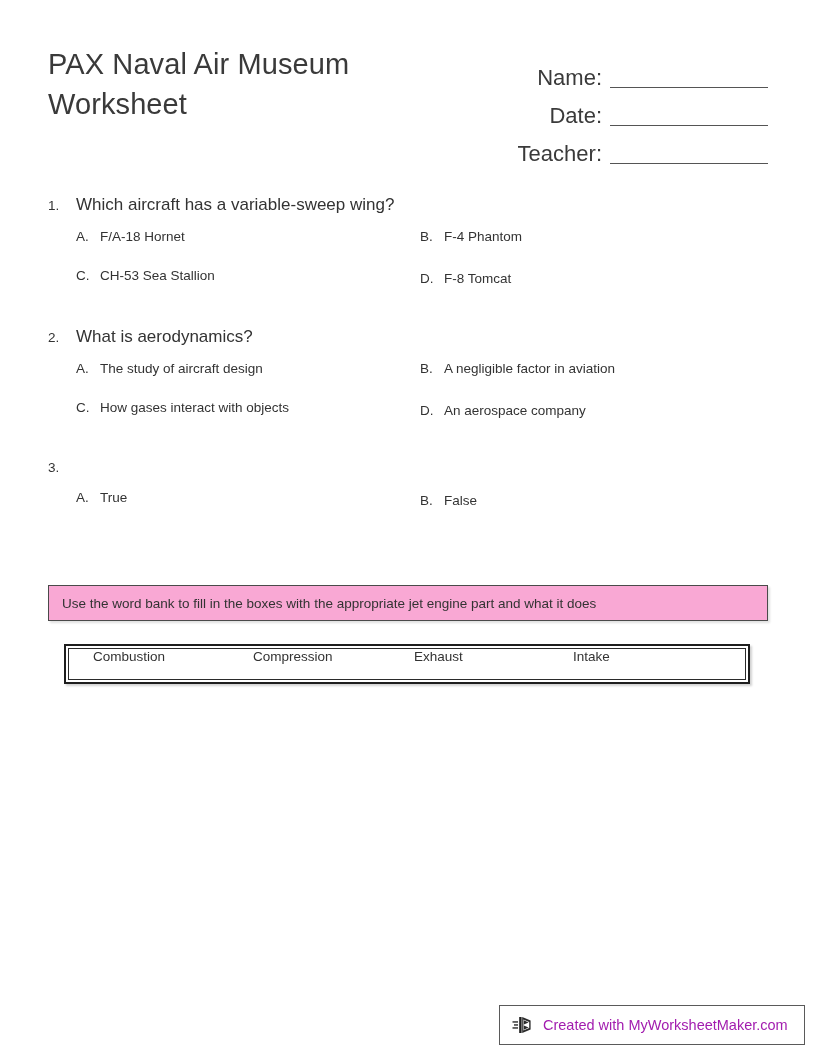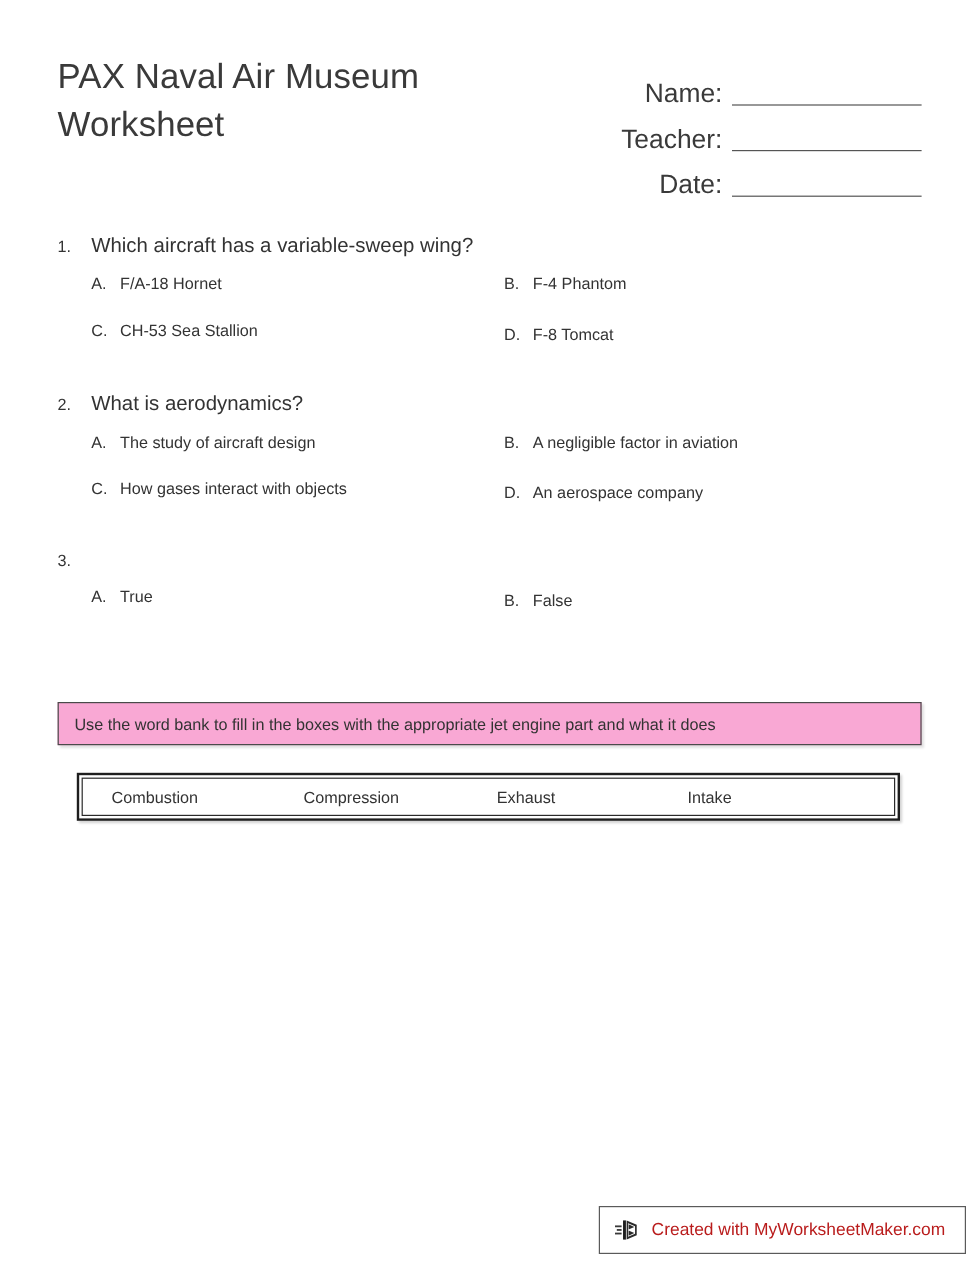--- a/index.html
+++ b/index.html
@@ -148,21 +148,21 @@
     background: #ffffff;
     box-shadow: 2px 2px 2px rgba(0,0,0,0.18);
     padding: 2px;
   }
   .word-bank-inner {
     width: 100%;
     height: 100%;
     border: 1.2px solid #2a2a2a;
     box-sizing: border-box;
     display: flex;
-    align-items: center;
+    align-items: flex-start;
   }
   .word-item {
     font-size: 13.5px;
     color: #333333;
     flex: none;
     white-space: nowrap;
   }
   .word-item:nth-child(1) { margin-left: 24px; width: 160px; }
   .word-item:nth-child(2) { width: 161px; }
   .word-item:nth-child(3) { width: 159px; }
@@ -184,43 +184,43 @@
   }
   .footer-logo {
     width: 24px;
     height: 24px;
     flex: none;
     margin-right: 7px;
     display: block;
   }
   .footer-text {
     font-size: 14.5px;
-    color: #b91c1c;
+    color: #a21caf;
     white-space: nowrap;
   }
 </style>
 </head>
 <body>
 
 <div class="page">
 
   <div class="header">
     <h1 class="title">PAX Naval Air Museum Worksheet</h1>
 
     <div class="fields">
       <div class="field-row">
         <span class="field-label">Name:</span>
         <span class="field-line"></span>
       </div>
       <div class="field-row">
+        <span class="field-label">Date:</span>
+        <span class="field-line"></span>
+      </div>
+      <div class="field-row">
         <span class="field-label">Teacher:</span>
-        <span class="field-line"></span>
-      </div>
-      <div class="field-row">
-        <span class="field-label">Date:</span>
         <span class="field-line"></span>
       </div>
     </div>
   </div>
 
   <div class="questions">
 
     <div class="question-block" style="margin-bottom:22px;">
       <div class="q-head">
         <span class="q-num">1.</span>

